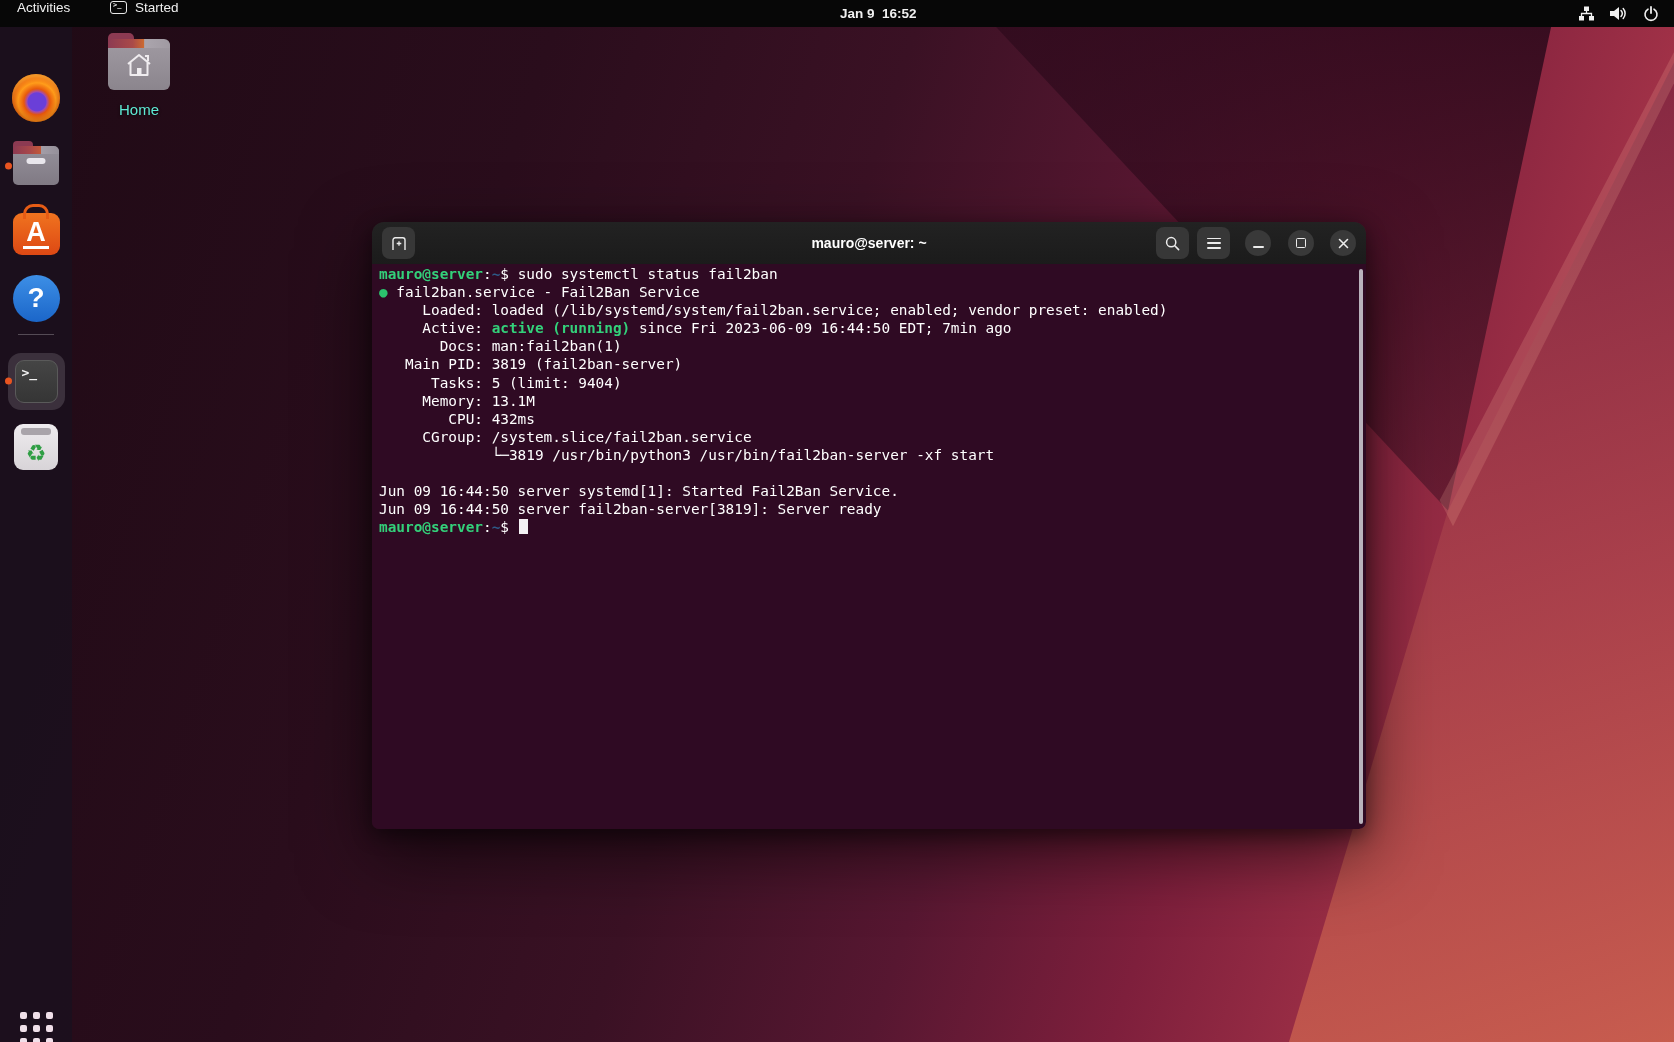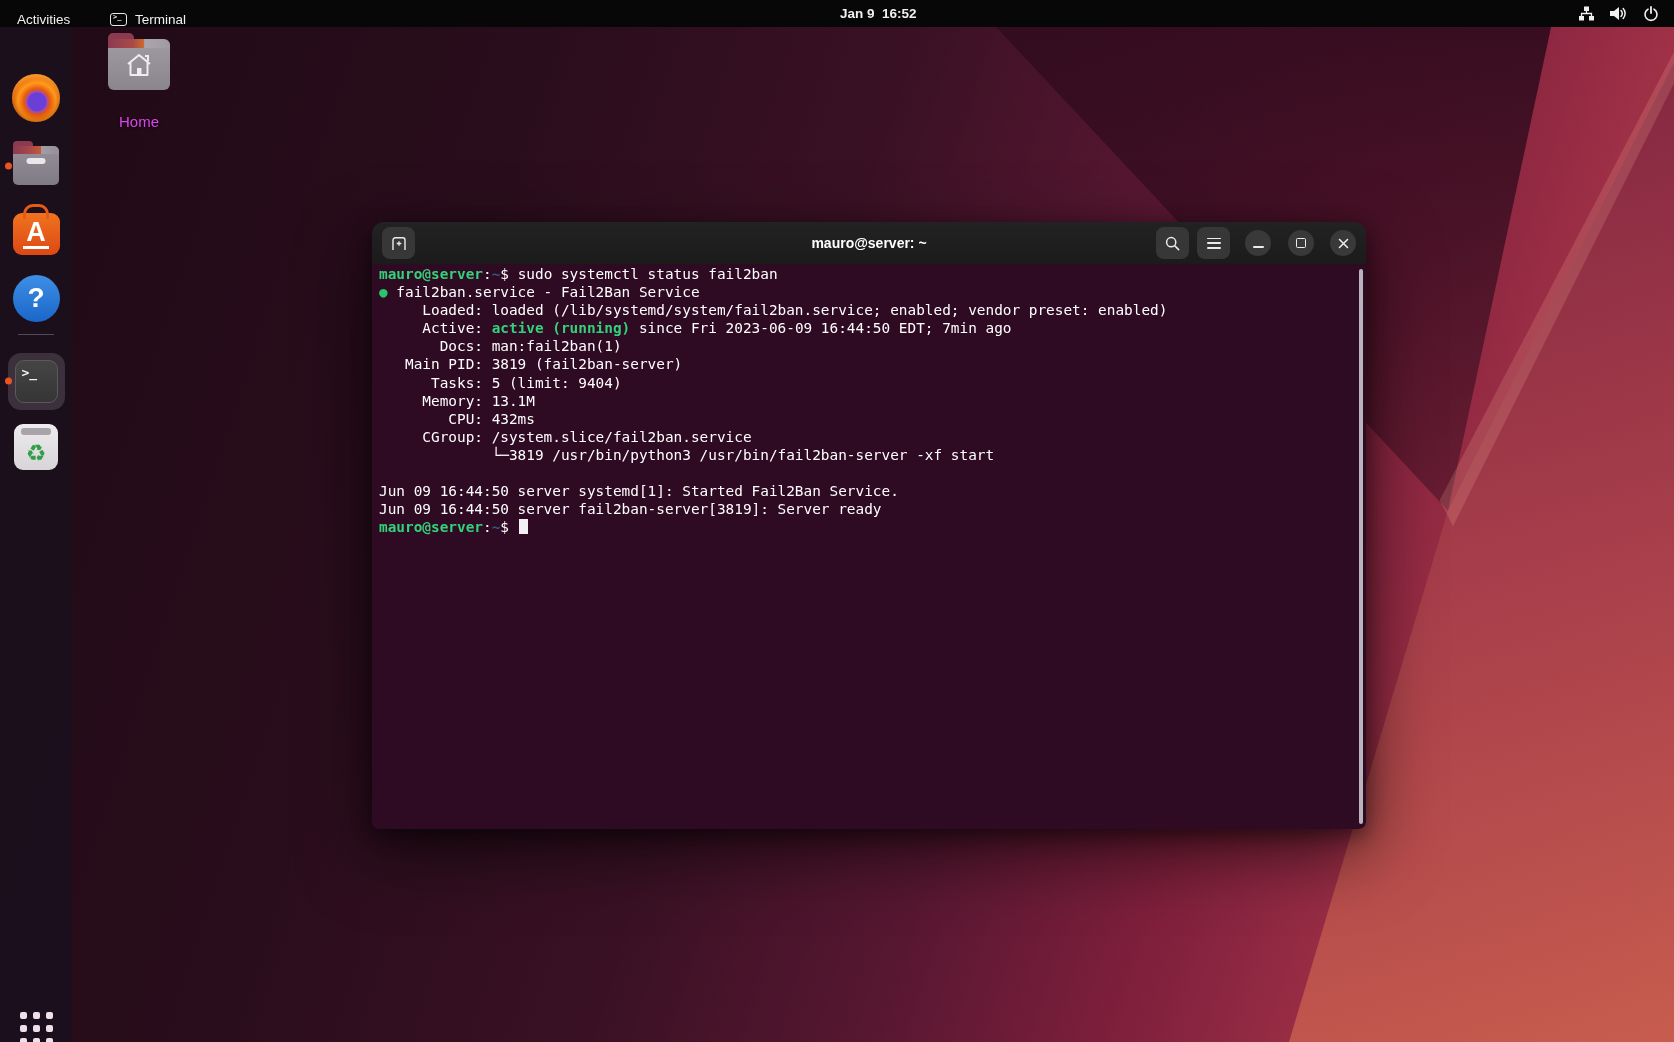--- a/index.html
+++ b/index.html
@@ -11,21 +11,21 @@
     background:linear-gradient(108deg,#1f0a15 0%,#2a0d1c 28%,#3a1124 46%,#571731 60%,#7e1f3c 72%,#a03147 84%,#bd4a4f 95%,#c85b50 100%); }
   .wallpaper .facet1 { position:absolute; inset:0; background:linear-gradient(195deg, rgba(46,10,28,.95), rgba(46,10,28,0) 70%);
     clip-path:polygon(58% 0, 93% 0, 86.5% 49%); }
   .wallpaper .facet2 { position:absolute; inset:0; background:linear-gradient(180deg,#7c2340 0%,#a8404b 55%,#c75d4e 100%);
     clip-path:polygon(86.5% 49%, 100% 6%, 100% 100%, 77% 100%); opacity:.85; }
   .wallpaper .facet3 { position:absolute; inset:0; background:rgba(255,190,160,.18);
     clip-path:polygon(86% 48%, 100% 5%, 100% 8%, 86.8% 50.5%); }
 
   
   .topbar { position:absolute; top:0; left:0; right:0; height:27px; background:#070707; color:#f0f0f0;
-    font-size:13.5px; display:flex; align-items:flex-end; z-index:60; }
+    font-size:13.5px; display:flex; align-items:flex-start; z-index:60; }
   .activities { margin-left:17px; cursor:default; }
   .appmenu { position:absolute; left:110px; display:flex; align-items:center; gap:8px; }
   .appmenu-icon { width:17px; height:13px; border:1.4px solid #e8e8e8; border-radius:3px; position:relative; }
   .appmenu-icon::before { content:">_"; position:absolute; left:2px; top:-1px; font-size:7px; font-weight:bold;
     font-family:"DejaVu Sans Mono",monospace; color:#e8e8e8; }
   .clock { position:absolute; left:840px; top:0; height:27px; display:flex; align-items:center; font-weight:700; white-space:pre; }
   .status-icons { position:absolute; right:15px; top:0; height:27px; display:flex; align-items:center; gap:15px; }
   .status-icons svg { display:block; }
 
   
@@ -68,21 +68,21 @@
 
   
   .desktop-home { position:absolute; left:102px; top:40px; width:74px; text-align:center; z-index:10; }
   .home-folder { position:relative; width:62px; height:50px; margin:0 auto; border-radius:6px;
     background:linear-gradient(#a09aa2,#8b858d); }
   .home-folder::before { content:""; position:absolute; left:0; top:-7px; width:26px; height:12px;
     background:#8c3a52; border-radius:5px 5px 0 0; }
   .home-folder::after { content:""; position:absolute; left:0; right:0; top:-1px; height:9px; border-radius:6px 6px 0 0;
     background:linear-gradient(90deg,#8c3a52 0%, #aa4a48 40%, #cc6a30 58%, #aba5ad 59%, #a09aa2 100%); }
   .home-folder svg { position:relative; z-index:2; margin-top:12px; }
-  .home-label { margin-top:23px; color:#d946ef; font-size:15px; text-shadow:0 1px 3px rgba(0,0,0,.7); }
+  .home-label { margin-top:11px; color:#5eead4; font-size:15px; text-shadow:0 1px 3px rgba(0,0,0,.7); }
 
   
   .window { position:absolute; left:372px; top:222px; width:994px; height:607px; border-radius:12px 12px 7px 7px;
     box-shadow:0 24px 70px rgba(0,0,0,.6), 0 6px 20px rgba(0,0,0,.45); z-index:40; }
   .titlebar { position:relative; height:42px; background:linear-gradient(#222222,#1b1b1b); border-radius:12px 12px 0 0;padding-left:32px; }
   .win-title { position:absolute; left:50%; top:50%; transform:translate(-50%,-50%); color:#fff;
     font-size:14px; font-weight:700; white-space:pre; }
   .tb-btn { position:absolute; top:5px; width:33px; height:32px; border-radius:8px; background:#373737;
     display:flex; align-items:center; justify-content:center; }
   .tb-circle { position:absolute; top:8px; width:26px; height:26px; border-radius:50%; background:#393939;
@@ -117,21 +117,21 @@
   <div class="wallpaper">
     <div class="facet1"></div>
     <div class="facet2"></div>
     <div class="facet3"></div>
   </div>
 
   <div class="topbar">
     <div class="activities">Activities</div>
     <div class="appmenu">
       <div class="appmenu-icon"></div>
-      <span>Terminal</span>
+      <span>Started</span>
     </div>
     <div class="clock">Jan 9  16:52</div>
     <div class="status-icons">
       <svg width="17" height="15" viewBox="0 0 17 15">
         <rect x="6" y="0.5" width="5" height="4.5" fill="#f0f0f0"></rect>
         <path d="M8.5 5v2.5 M3.5 10.5V7.5h10v3" stroke="#f0f0f0" stroke-width="1.3" fill="none"></path>
         <rect x="1" y="10" width="5" height="4.5" fill="#f0f0f0"></rect>
         <rect x="11" y="10" width="5" height="4.5" fill="#f0f0f0"></rect>
       </svg>
       <svg width="18" height="15" viewBox="0 0 18 15">

